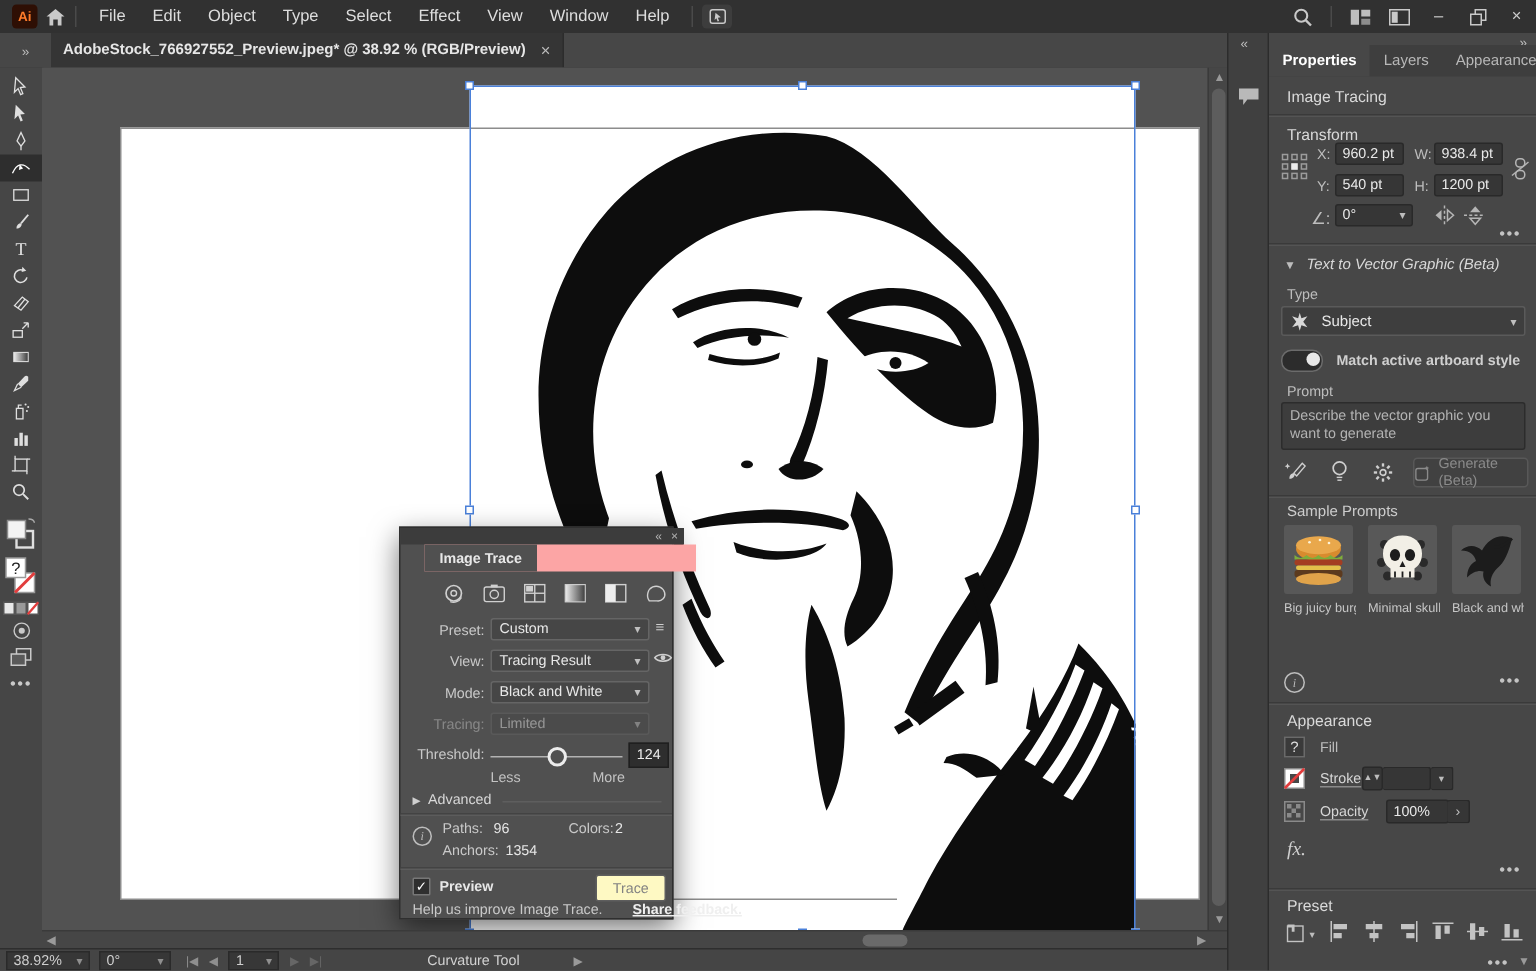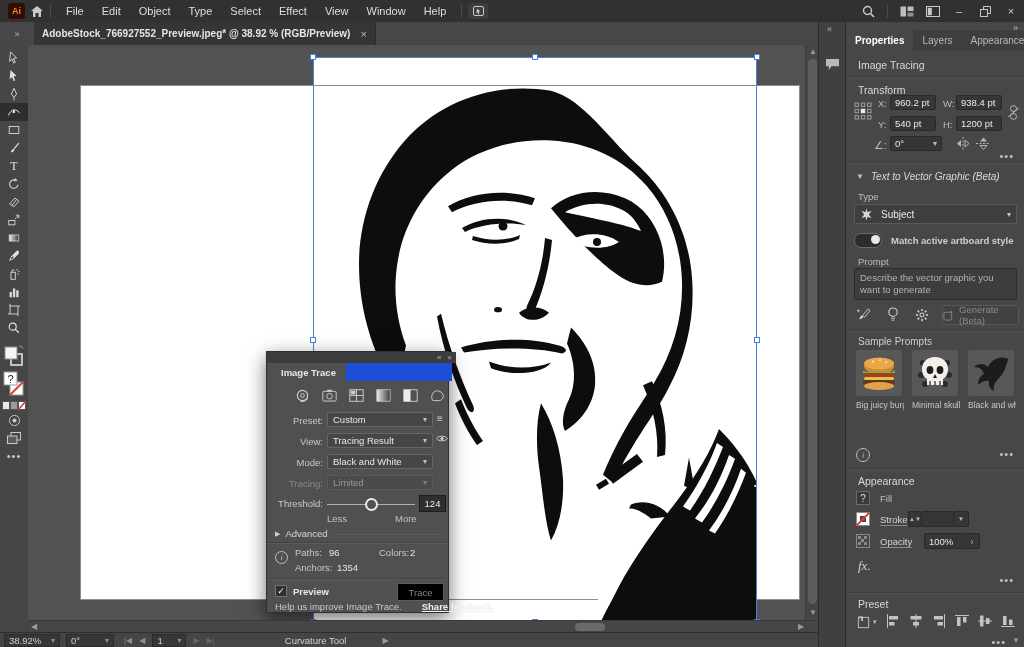--- a/index.html
+++ b/index.html
@@ -36,29 +36,29 @@
   
   .vscroll{left:777px;top:0;width:13px;height:575px;background:#464646;border-left:1px solid #3a3a3a;}
   .vthumb{left:2px;top:14px;width:9px;height:545px;background:#5d5d5d;border-radius:5px;}
   .hscroll{left:28px;top:620px;width:790px;height:12px;background:#464646;border-top:1px solid #3a3a3a;}
   .hthumb{left:547px;top:2px;width:30px;height:8px;background:#6a6a6a;border-radius:4px;}
   .scrollarrow{color:#9a9a9a;font-size:8px;line-height:12px;}
   
   .itpanel{left:238px;top:306px;width:183px;height:262px;background:#505050;
            box-shadow:0 6px 18px rgba(0,0,0,.55);border:1px solid #2f2f2f;box-sizing:border-box;font-size:9.5px;}
   .ithead{left:0;top:0;width:100%;height:11px;background:#3c3c3c;color:#b5b5b5;font-size:8px;}
-  .ittabs{left:4px;top:11px;width:100%;height:18px;background:#1d4ed8;}
+  .ittabs{left:16px;top:11px;width:100%;height:18px;background:#fca5a5;}
   .ittab{height:18px;padding:0 10px;background:#505050;display:flex;align-items:center;color:#e8e8e8;font-weight:bold;font-size:9.5px;}
   .dd{background:#464646;border:1px solid #656565;border-radius:2px;height:15px;display:flex;align-items:center;
       padding:0 5px;color:#e8e8e8;font-size:9.5px;justify-content:space-between;box-sizing:border-box;}
   .dd .car{color:#c0c0c0;font-size:8px;margin-left:4px;}
   .itlabel{color:#c9c9c9;text-align:right;font-size:9.5px;}
   .valbox{background:#2e2e2e;border:1px solid #1f1f1f;color:#ececec;display:flex;align-items:center;justify-content:center;font-size:9.5px;}
   .itdivider{height:1px;background:#434343;border-bottom:1px solid #5c5c5c;}
-  .tracebtn{background:#000000;border:1px solid #5e5e5e;border-radius:2px;color:#828282;
+  .tracebtn{background:#fef9c3;border:1px solid #5e5e5e;border-radius:2px;color:#828282;
             display:flex;align-items:center;justify-content:center;font-size:9.5px;}
   .cb{width:10px;height:10px;background:#2f2f2f;border:1px solid #777;border-radius:1px;color:#fff;
       font-size:9px;line-height:10px;text-align:center;}
   
   .dockstrip{left:818px;top:22px;width:27px;height:625px;background:#404040;border-left:1px solid #2c2c2c;}
   .bubblebtn{left:4px;top:34px;width:19px;height:17px;background:transparent;display:flex;align-items:center;justify-content:center;}
   
   .props{left:845px;top:22px;width:179px;height:625px;background:#474747;border-left:1px solid #2c2c2c;box-sizing:border-box;}
   .ptabs{left:0;top:8px;width:100%;height:21px;background:#3e3e3e;}
   .ptab{height:21px;padding:0 9px;display:flex;align-items:center;font-size:10px;color:#b8b8b8;}

